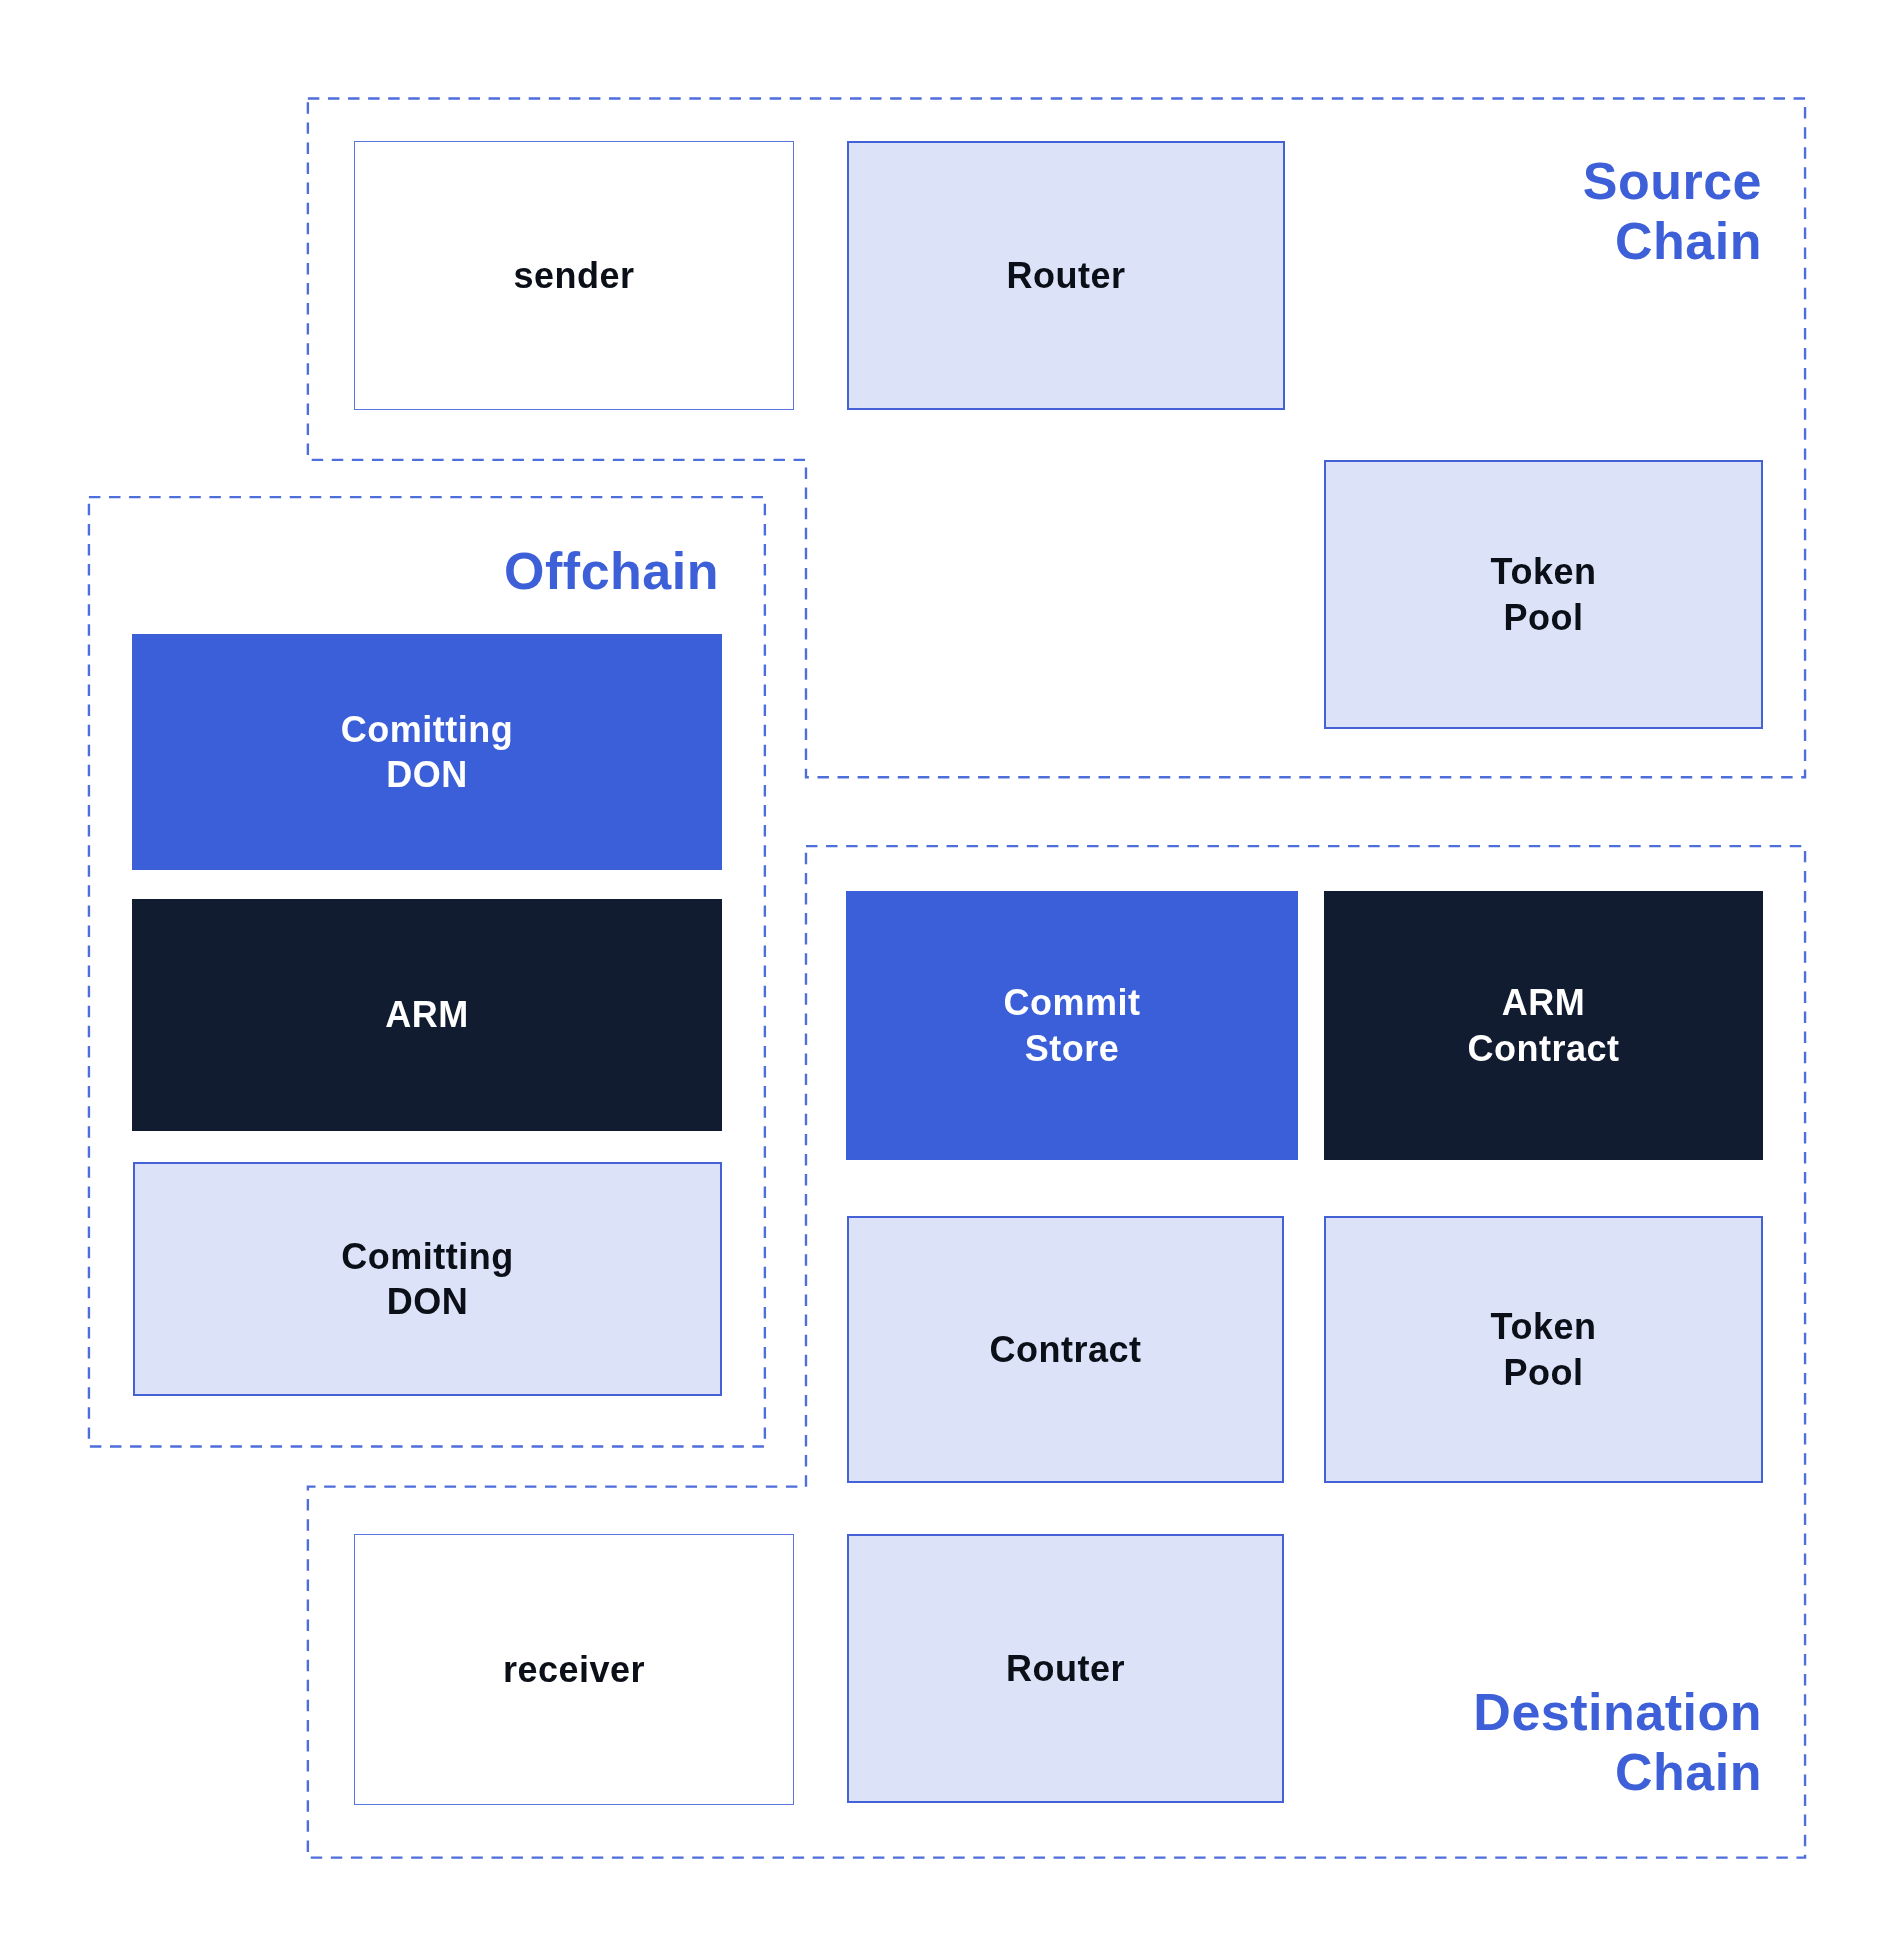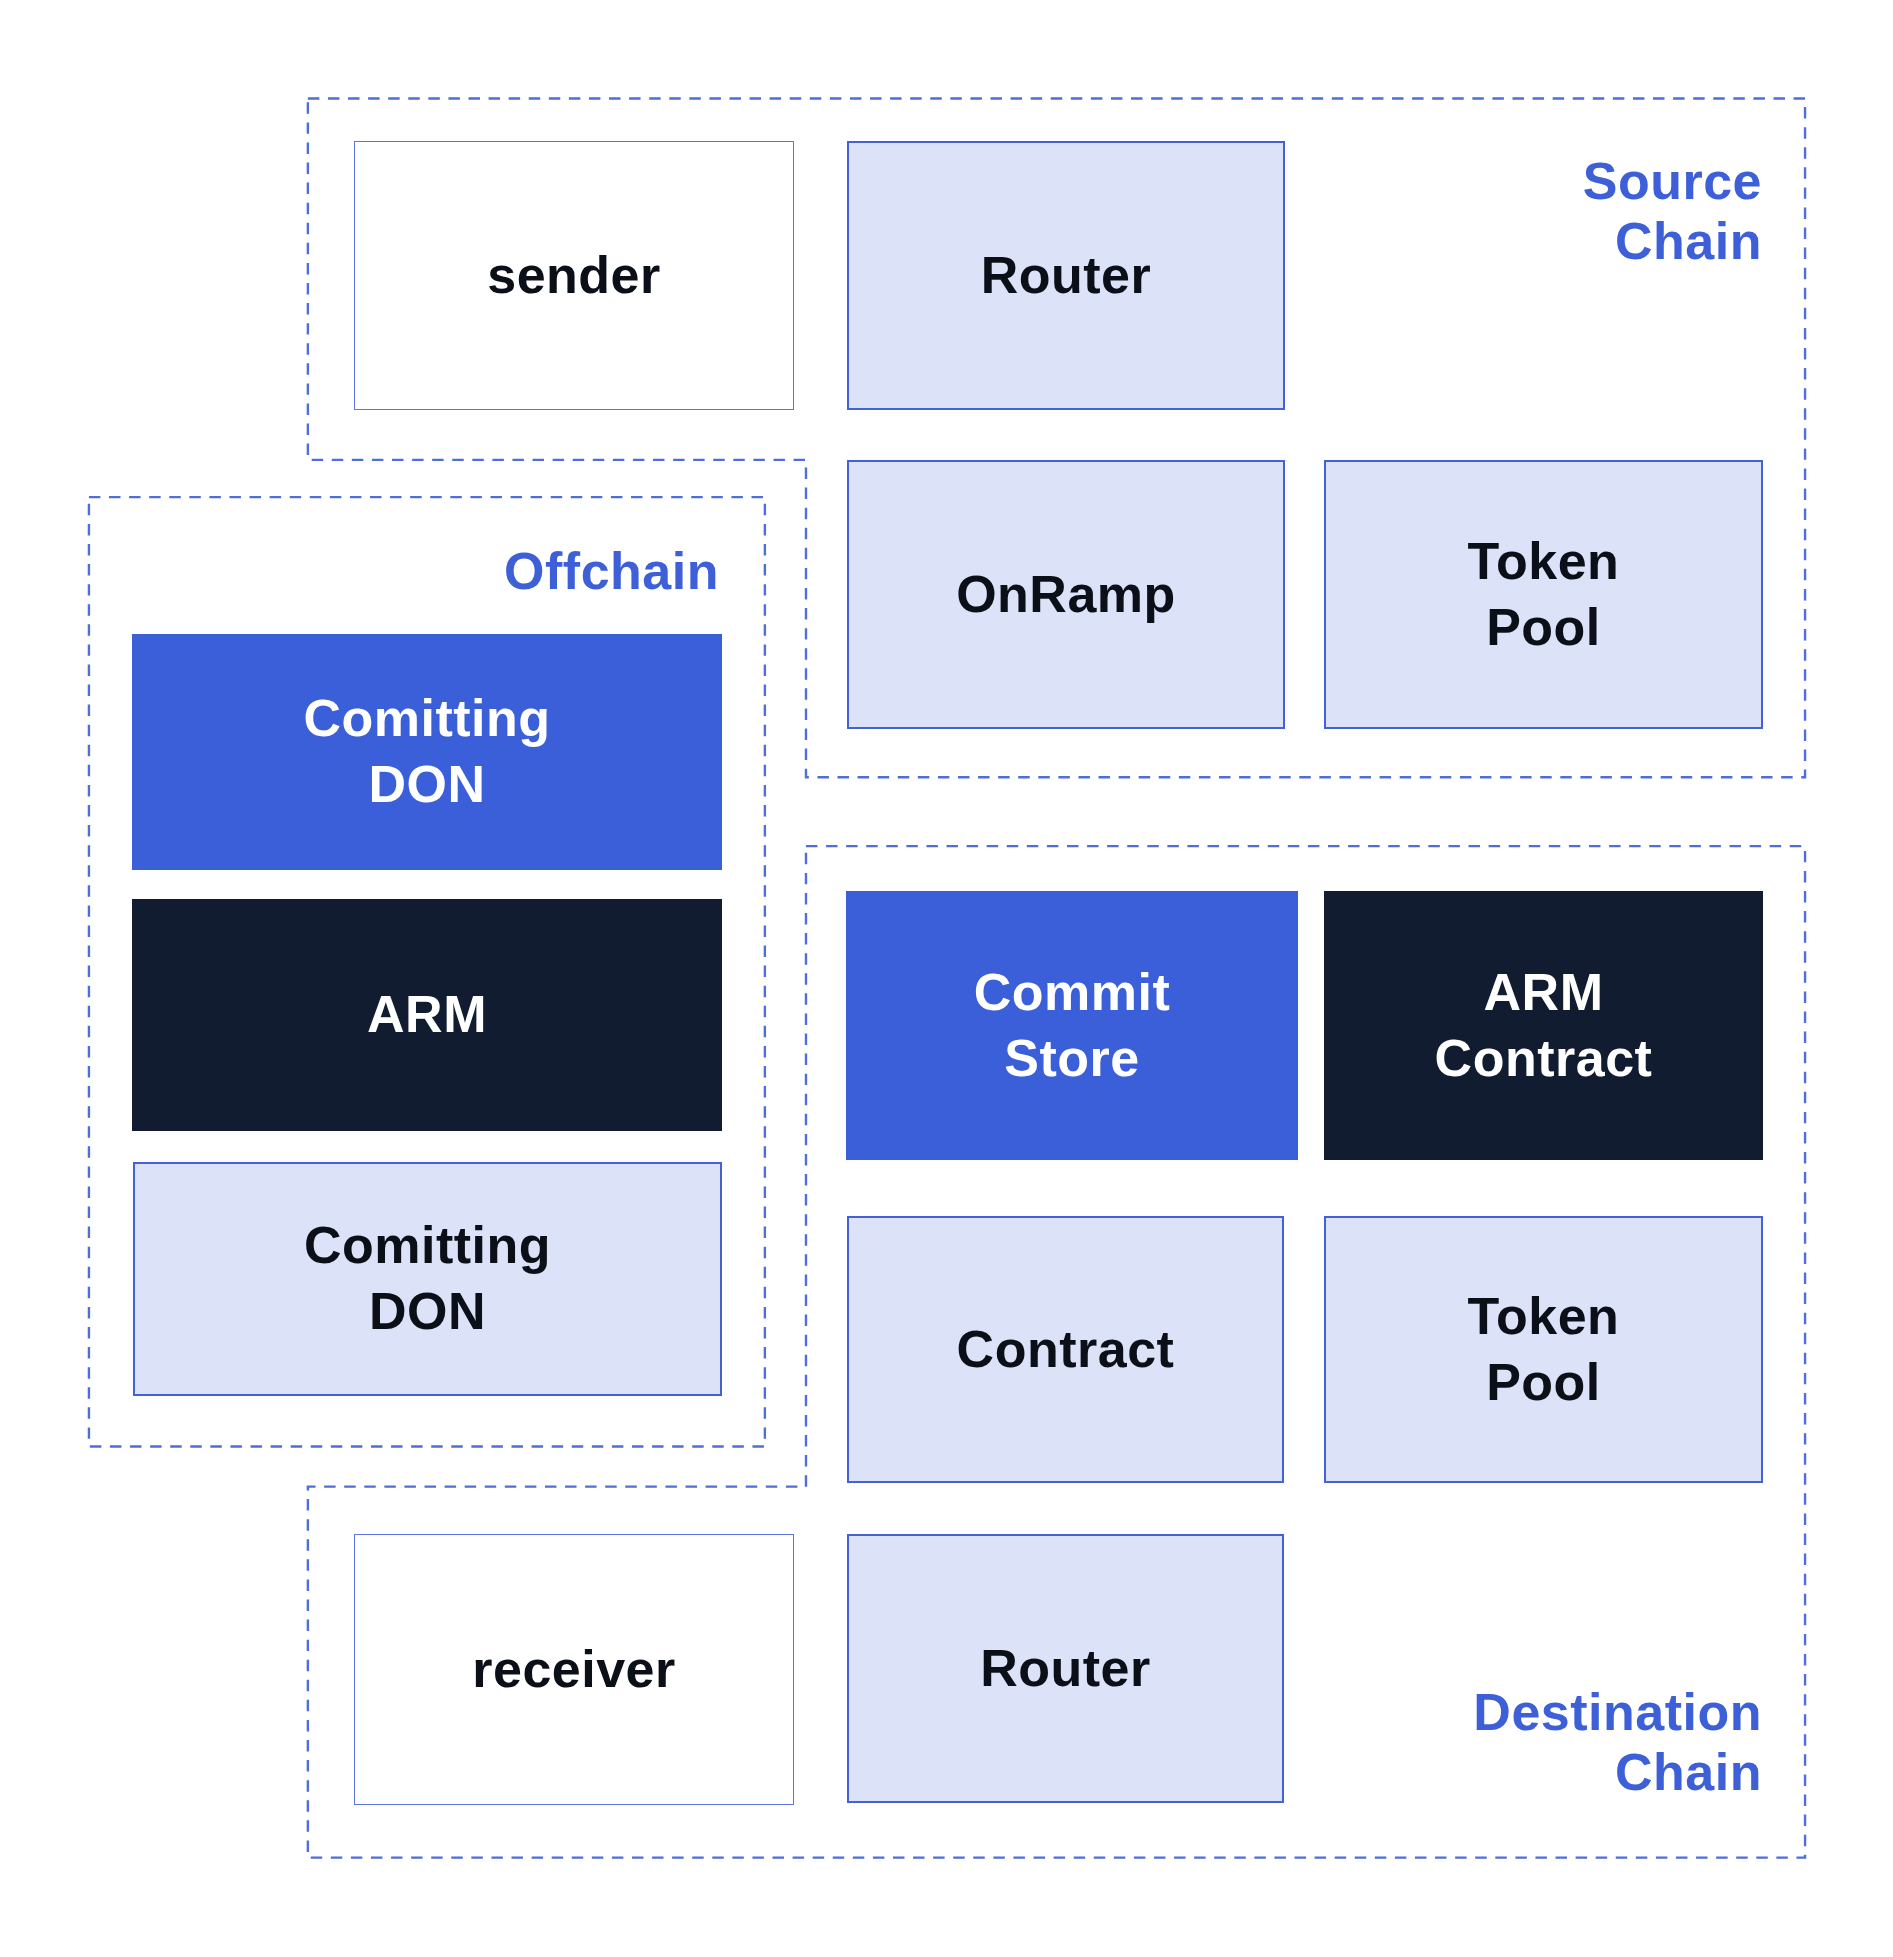--- a/index.html
+++ b/index.html
@@ -24,21 +24,21 @@
   }
   .box {
     position: absolute;
     display: flex;
     align-items: center;
     justify-content: center;
     text-align: center;
     box-sizing: border-box;
   }
   .box .box-label {
-    font-size: 52px;
+    font-size: 36px;
     font-weight: 600;
     line-height: 1.26;
     white-space: pre-line;
     letter-spacing: 0.5px;
   }
   .box.white {
     background: #ffffff;
     border: 1.9px solid var(--box-border-soft);
     color: var(--text-dark);
   }
@@ -102,23 +102,20 @@
   <div class="chain-label" id="label-offchain">Offchain</div>
   <div class="chain-label" id="label-destination-chain">Destination
 Chain</div>
 
   <div class="box white" id="box-sender">
     <span class="box-label">sender</span>
   </div>
   <div class="box light" id="box-router-source">
     <span class="box-label">Router</span>
   </div>
-  <div class="box light" id="box-onramp">
-    <span class="box-label">OnRamp</span>
-  </div>
   <div class="box light" id="box-token-pool-source">
     <span class="box-label">Token
 Pool</span>
   </div>
   <div class="box blue" id="box-comitting-don">
     <span class="box-label">Comitting
 DON</span>
   </div>
   <div class="box navy" id="box-arm">
     <span class="box-label">ARM</span>

